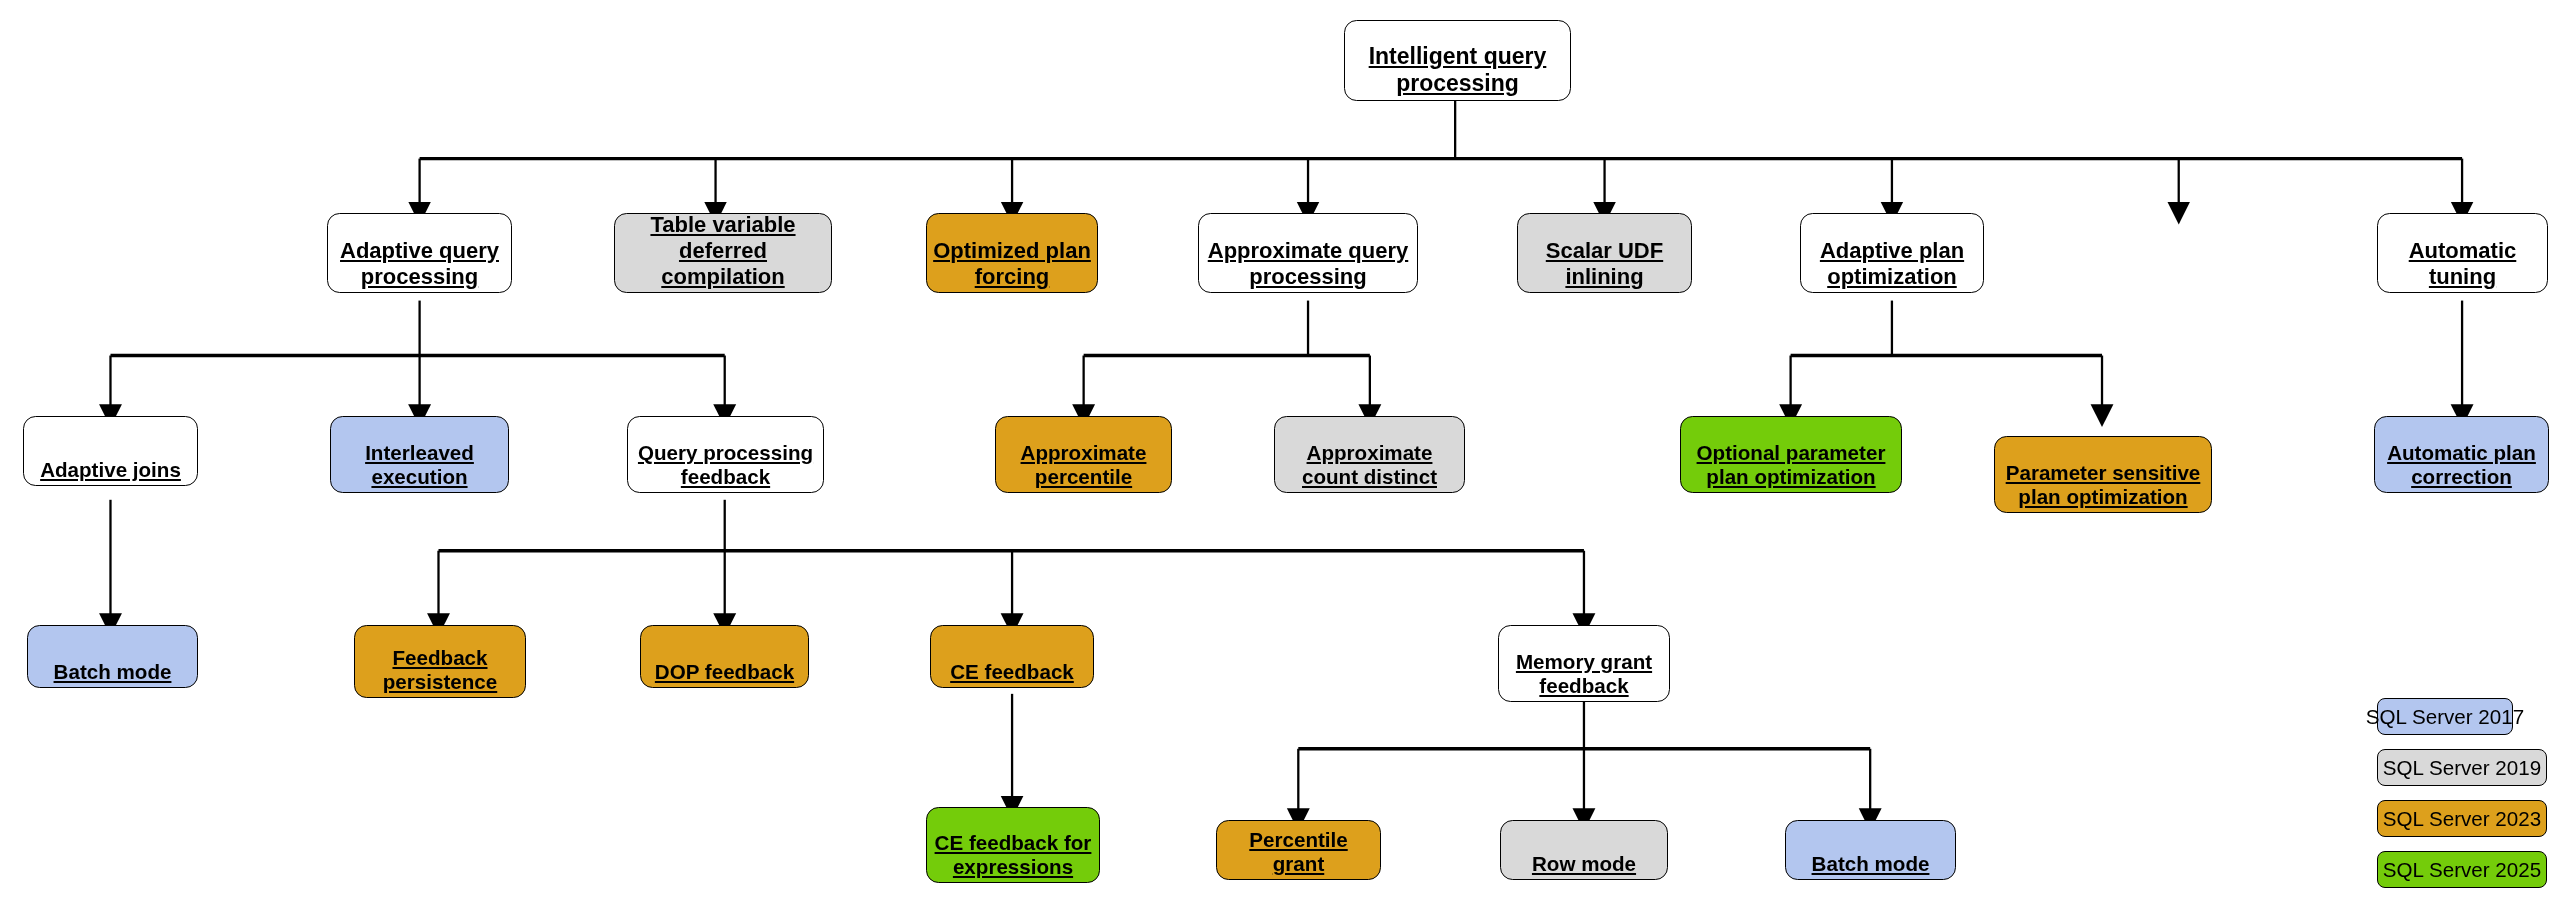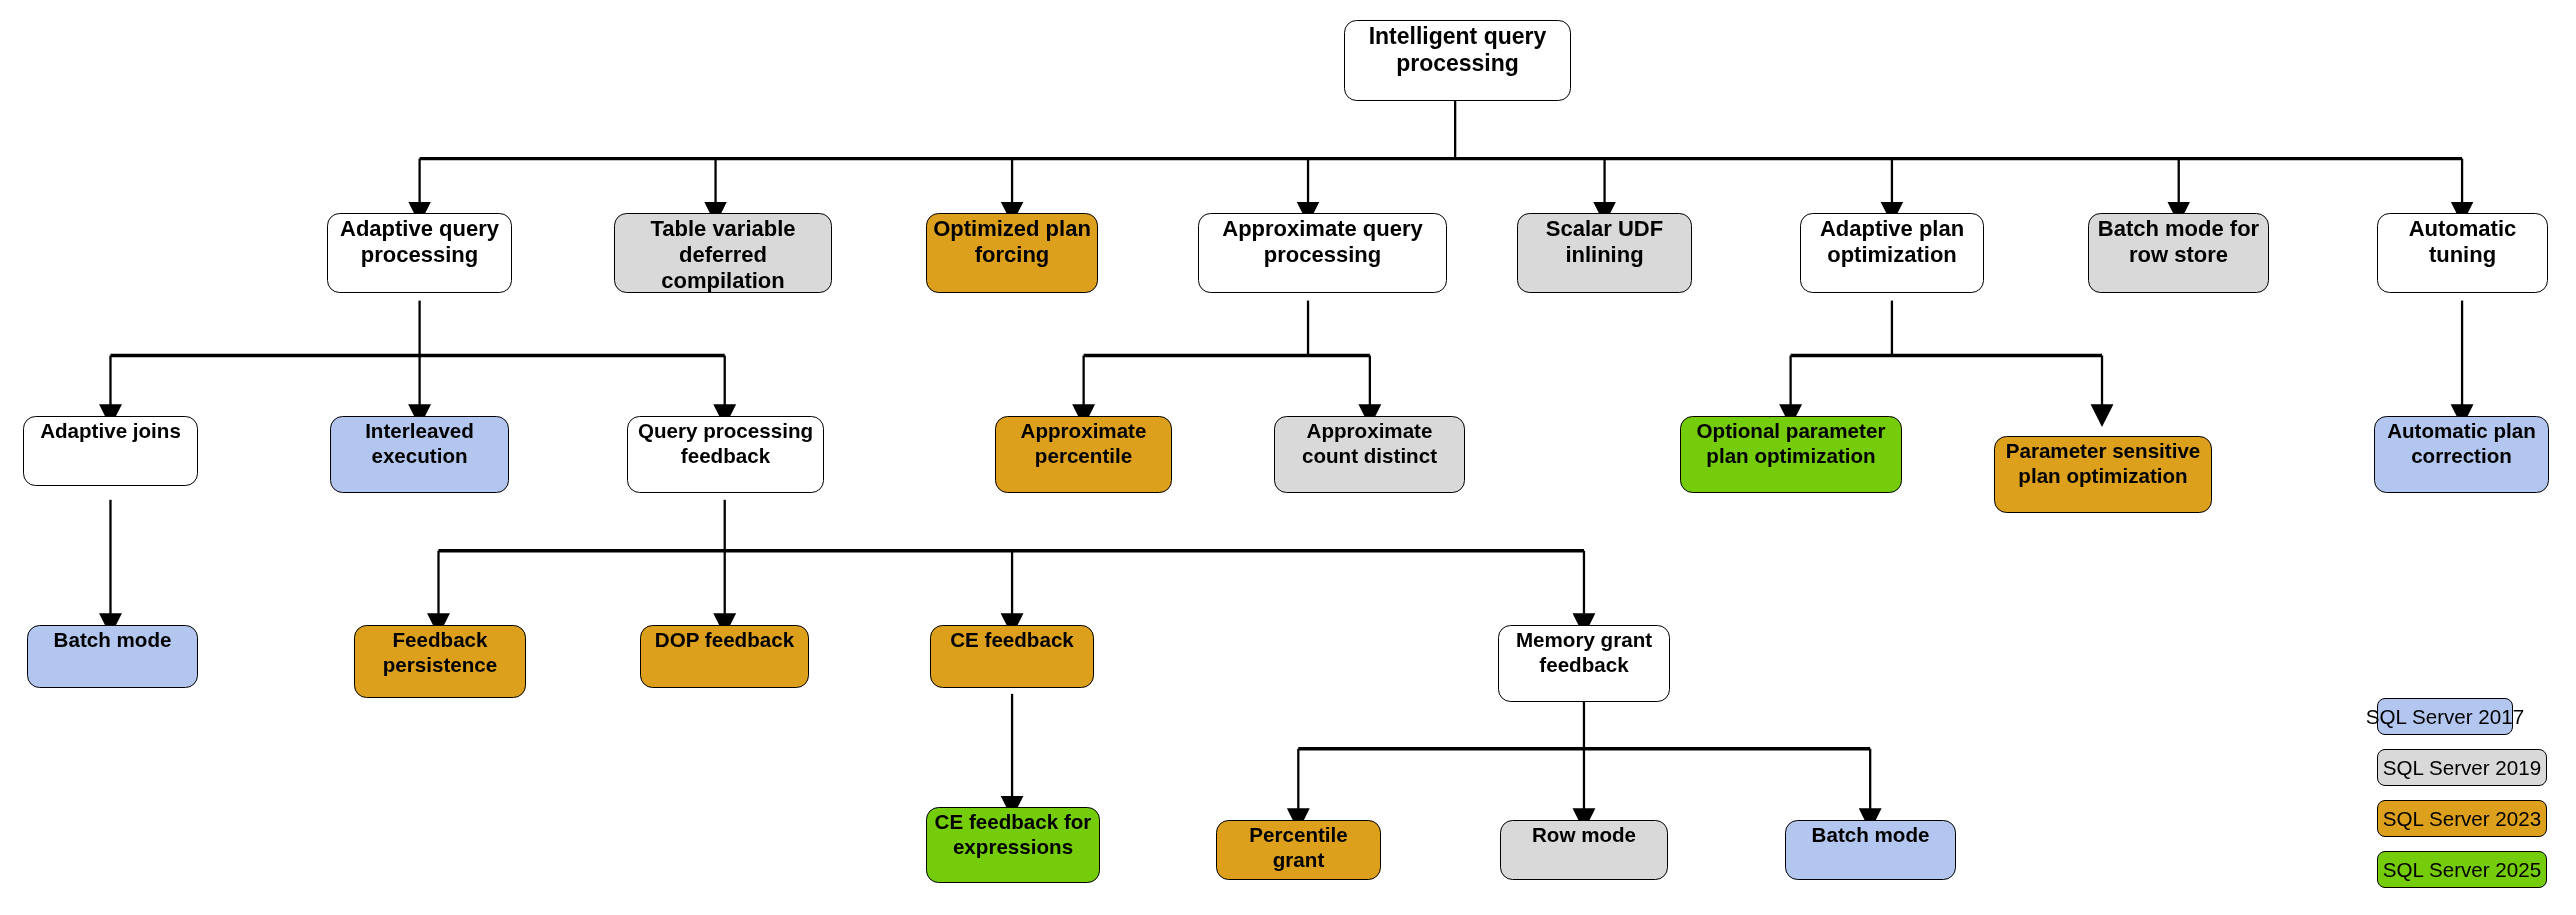--- a/index.html
+++ b/index.html
@@ -6,27 +6,28 @@
   body{font-family:"Liberation Sans",sans-serif;}
   #stage{position:relative;width:2576px;height:916px;background:#ffffff;overflow:hidden;}
   #edges{position:absolute;left:0;top:0;width:2576px;height:916px;}
   .node{
     position:absolute;
     box-sizing:border-box;
     border:1.7px solid #000000;
     border-radius:12.6px;
     background:#ffffff;
     display:flex;
-    align-items:flex-start;
+    align-items:flex-end;
     justify-content:center;
     text-align:center;
     line-height:1.18;
     color:#000000;
     padding:2.3px 4.6px;
     z-index:5;
+    text-decoration:underline;
   }
   .node .lbl{display:block;width:100%;}
   .root{font-weight:bold;font-size:23px;}
   .lvl1{font-weight:bold;font-size:22px;}
   .lvl2{font-weight:bold;font-size:20.6px;}
   .lvl3{font-weight:bold;font-size:20.6px;}
   .lvl4{font-weight:bold;font-size:20.6px;}
   .fill-white{background:#ffffff;}
   .fill-gray{background:#d9d9d9;}
   .fill-gold{background:#dda01c;}
@@ -114,35 +115,32 @@
   </div>
 
   <div class="node lvl1 fill-gray" style="left:614px;top:213px;width:218px;height:80px;">
     <span class="lbl">Table variable deferred compilation</span>
   </div>
 
   <div class="node lvl1 fill-gold" style="left:926px;top:213px;width:172px;height:80px;">
     <span class="lbl">Optimized plan forcing</span>
   </div>
 
-  <div class="node lvl1 fill-white" style="left:1198px;top:213px;width:249px;height:80px;">
+  <div class="node lvl1 fill-white" style="left:1198px;top:213px;width:220px;height:80px;">
     <span class="lbl">Approximate query processing</span>
   </div>
 
   <div class="node lvl1 fill-gray" style="left:1517px;top:213px;width:175px;height:80px;">
     <span class="lbl">Scalar UDF inlining</span>
   </div>
 
   <div class="node lvl1 fill-white" style="left:1800px;top:213px;width:184px;height:80px;">
     <span class="lbl">Adaptive plan optimization</span>
   </div>
 
-  <div class="node lvl1 fill-gray" style="left:2088px;top:213px;width:181px;height:80px;">
-    <span class="lbl">Batch mode for row store</span>
-  </div>
 
   <div class="node lvl1 fill-white" style="left:2377px;top:213px;width:171px;height:80px;">
     <span class="lbl">Automatic tuning</span>
   </div>
 
   <div class="node lvl2 fill-white" style="left:23px;top:416px;width:175px;height:70px;">
     <span class="lbl">Adaptive joins</span>
   </div>
 
   <div class="node lvl2 fill-blue" style="left:330px;top:416px;width:179px;height:77px;">

